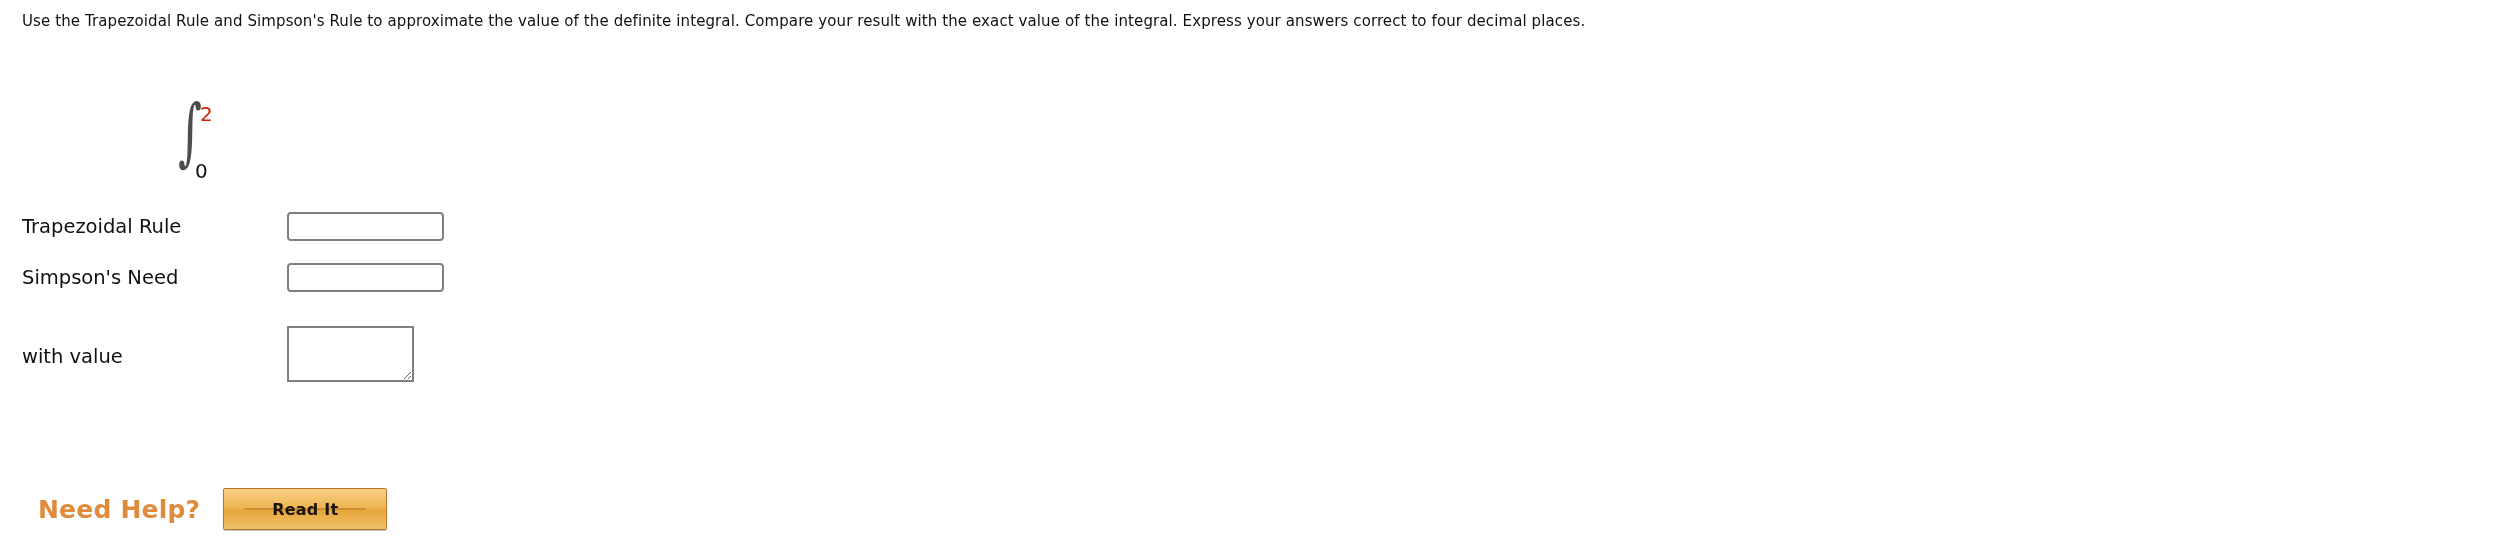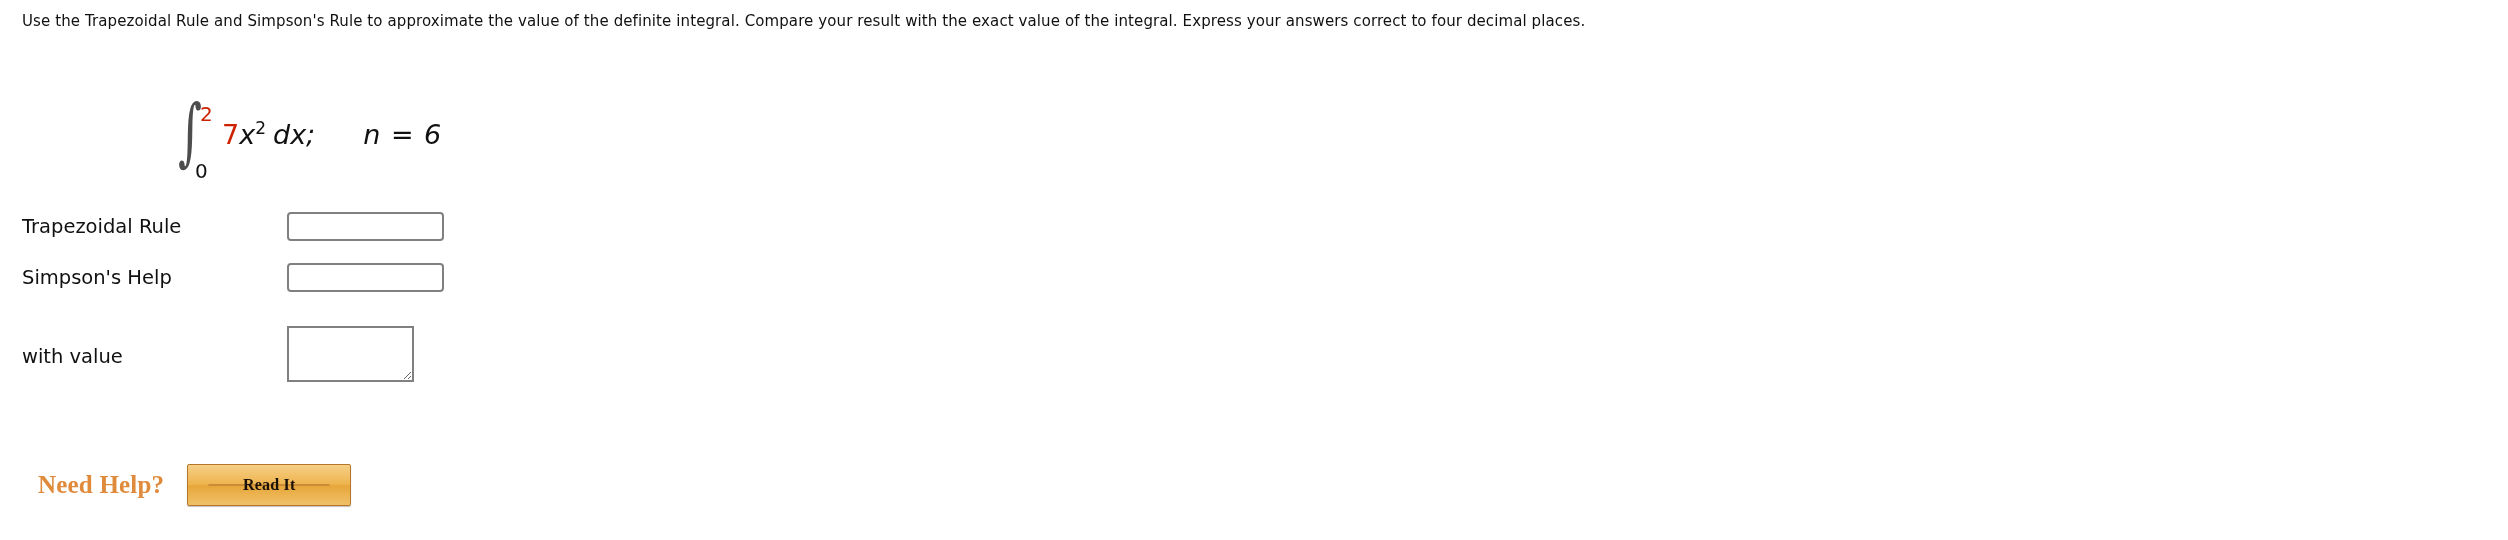--- a/index.html
+++ b/index.html
@@ -147,24 +147,23 @@
   #row-exact       { top: 345px; }
 
   #box-trapezoidal { left: 287px; top: 212px; }
   #box-simpson     { left: 287px; top: 263px; }
   #box-exact       { left: 287px; top: 326px; }
 
   
   .need-help-wrap {
     position: absolute;
     left: 38px;
-    top: 464px;
-    display: flex;
-    align-items: center;
-    font-family: Liberation Serif, serif;
+    top: 488px;
+    display: flex;
+    align-items: center;
   }
   .need-help-text {
     font-size: 25px;
     font-weight: bold;
     color: #e08b3c;
     letter-spacing: 0.2px;
     white-space: nowrap;
   }
   .read-it-button {
     margin-left: 23px;
@@ -205,33 +204,30 @@
 <div class="prompt">Use the Trapezoidal Rule and Simpson's Rule to approximate the value of the definite integral. Compare your result with the exact value of the integral. Express your answers correct to four decimal places.</div>
 
 <div class="expr">
 
   <span class="integral-group">
     <span class="int-sign">∫</span>
     <span class="int-upper">2</span>
     <span class="int-lower">0</span>
   </span>
 
-  <span class="integrand">
-    <span class="coef">7</span><span class="var">x</span><span class="pow">2</span><span class="dx">dx;</span><span class="nval">n = 6</span>
-  </span>
 
 </div>
 
 <div class="row" id="row-trapezoidal">
   <span class="row-label">Trapezoidal Rule</span>
 </div>
 <input class="answer-box small" id="box-trapezoidal" type="text" placeholder="" style="">
 
 <div class="row" id="row-simpson">
-  <span class="row-label">Simpson's Help</span>
+  <span class="row-label">Simpson's Need</span>
 </div>
 <input class="answer-box small" id="box-simpson" type="text" placeholder="" style="">
 
 <div class="row" id="row-exact">
   <span class="row-label">with value</span>
 </div>
 <textarea class="answer-box large" id="box-exact" placeholder="" style=""></textarea>
 
 <div class="need-help-wrap">
   <span class="need-help-text">Need Help?</span>

